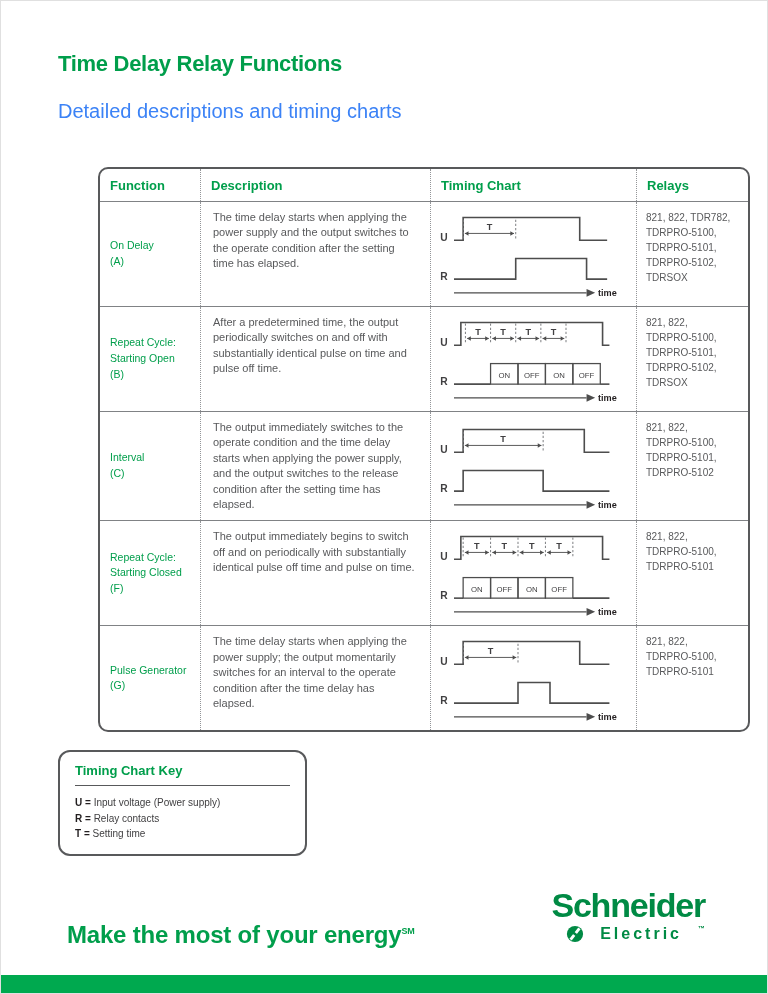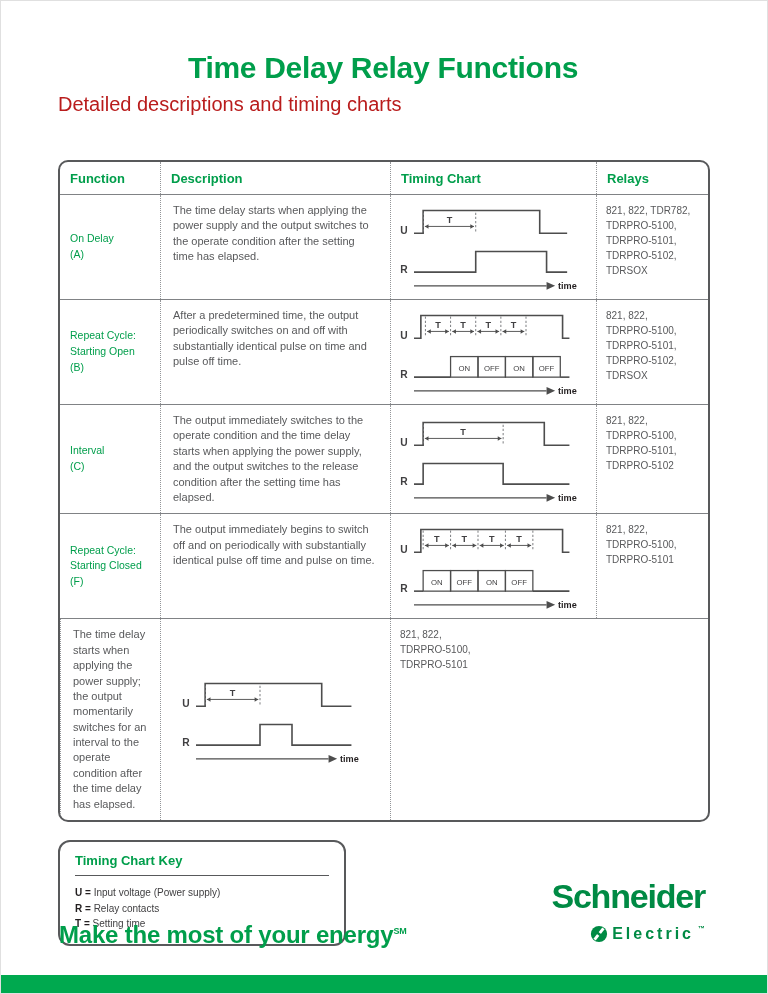--- a/index.html
+++ b/index.html
@@ -3,29 +3,30 @@
 <meta charset="utf-8">
 <style>
   html,body{margin:0;padding:0;background:#f2f2f2;}
   .page{
     width:768px;height:994px;position:relative;background:#ffffff;
     font-family:"Liberation Sans",sans-serif;overflow:hidden;margin:0 auto;
     border:1px solid #e0e0e0;box-sizing:border-box;
   }
   .content{padding:50px 59px 0 57px;}
   .page-title{
-    color:var(--green);font-size:30px;font-weight:bold;letter-spacing:-0.3px;margin:0;text-align:center;
+    color:var(--green);font-size:22px;font-weight:bold;letter-spacing:-0.3px;margin:0;
   }
   .page-subtitle{
-    color:#b91c1c;font-size:20px;margin:8px 0 0 0;font-weight:normal;
+    color:#3b82f6;font-size:20px;margin:23px 0 0 0;font-weight:normal;
   }
   
   .ftable{
     margin-top:44px;border:2px solid #58595b;border-radius:10px;overflow:hidden;width:652px;
     box-sizing:border-box;
+    margin-left:40px;
   }
   .trow{display:grid;grid-template-columns:100px 230px 206px 1fr;}
   .trow.body{border-top:1px solid #808285;}
   .cell{box-sizing:border-box;}
   .vline{border-left:1px dotted #939598;}
   .hcell{padding:9px 10px 8px 10px;color:var(--green);font-size:13px;font-weight:bold;}
   .c-func{
     display:flex;flex-direction:column;justify-content:center;
     padding:8px 4px 8px 10px;color:var(--green);font-size:10.5px;font-weight:normal;
     line-height:1.5;white-space:pre-line;
@@ -46,39 +47,39 @@
   .thin{stroke:#4d4d4d;stroke-width:0.8;}
   .tk{stroke:#808285;stroke-width:0.9;stroke-dasharray:2 1.6;fill:none;}
   .fd{fill:#4d4d4d;stroke:none;}
   .ax{font-family:"Liberation Sans",sans-serif;font-size:9px;font-weight:bold;fill:#414042;}
   .tl{font-family:"Liberation Sans",sans-serif;font-size:8px;font-weight:bold;fill:#414042;}
   .bl{font-family:"Liberation Sans",sans-serif;font-size:6.8px;fill:#414042;}
   .tm{font-family:"Liberation Sans",sans-serif;font-size:8px;font-weight:bold;fill:#231f20;}
   .bx{fill:none;stroke:#4d4d4d;stroke-width:1.1;}
   
   .keybox{
-    margin-top:18px;width:288px;border:2px solid #58595b;border-radius:12px;box-sizing:border-box;
+    margin-top:18px;width:249px;border:2px solid #58595b;border-radius:12px;box-sizing:border-box;
     padding-bottom:12px;
   }
   .key-title{color:var(--green);font-size:13px;font-weight:bold;padding:11px 15px 7px 15px;}
   .key-rule{border-top:1.5px solid #58595b;margin:0 15px;}
   .key-items{padding:9px 15px 0 15px;font-size:10px;color:#414042;line-height:1.55;}
   .key-item b{color:#231f20;}
   
   .tagline{
-    position:absolute;left:58px;bottom:44px;color:var(--green);
+    position:absolute;left:66px;bottom:44px;color:var(--green);
     font-size:24px;font-weight:bold;letter-spacing:-0.2px;
   }
   .tagline sup{font-size:9px;vertical-align:super;}
   .brand{position:absolute;right:62px;bottom:50px;text-align:right;}
   .brand-name{
     color:var(--logo-green);font-size:34px;font-weight:bold;letter-spacing:-1.2px;line-height:1;text-align:center;
   }
   .brand-sub{
-    display:flex;align-items:center;justify-content:flex-end;gap:4px;margin-top:12px;
+    display:flex;align-items:center;justify-content:flex-end;gap:16px;margin-top:3px;
     color:var(--logo-green);font-size:16px;font-weight:bold;letter-spacing:3px;
   }
   .brand-sub .tm-mark{font-size:7px;letter-spacing:0;vertical-align:top;align-self:flex-start;}
   .logo-mark{width:18px;height:18px;display:inline-block;}
   .footer-bar{
     position:absolute;left:0;right:0;bottom:0;height:18px;background:var(--bar-green);
   }
 </style>
 </head>
 <body>
@@ -274,20 +275,24 @@
             </svg>
         </div>
         <div class="cell c-relays vline">
           <span>821, 822,
 TDRPRO-5100,
 TDRPRO-5101</span>
         </div>
       </div>
 
       <div class="trow body r5">
+        <div class="cell c-func">
+          <span>Pulse Generator</span>
+          <span>(G)</span>
+        </div>
         <div class="cell c-desc vline">
           <span>The time delay starts when applying the power supply; the output momentarily switches for an interval to the operate condition after the time delay has elapsed.</span>
         </div>
         <div class="cell c-chart vline">
           <svg class="timing-svg" viewBox="0 0 172 84">
               <text x="4" y="31" class="ax">U</text>
               <text x="4" y="65" class="ax">R</text>
               <polyline points="16,30 24,30 24,10 126,10 126,30 152,30" class="wv"></polyline>
               <polyline points="16,64 72,64 72,46 100,46 100,64 152,64" class="wv"></polyline>
               <line x1="24" y1="12" x2="24" y2="29" class="tk"></line>

